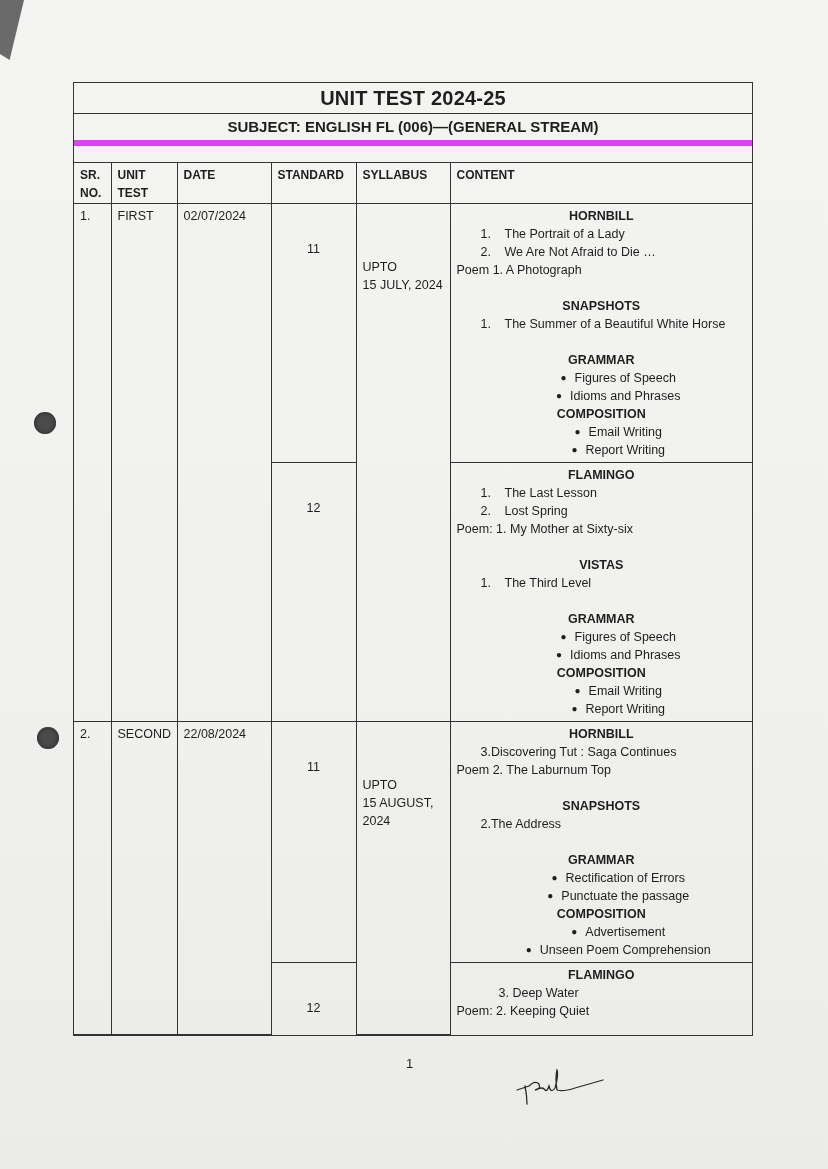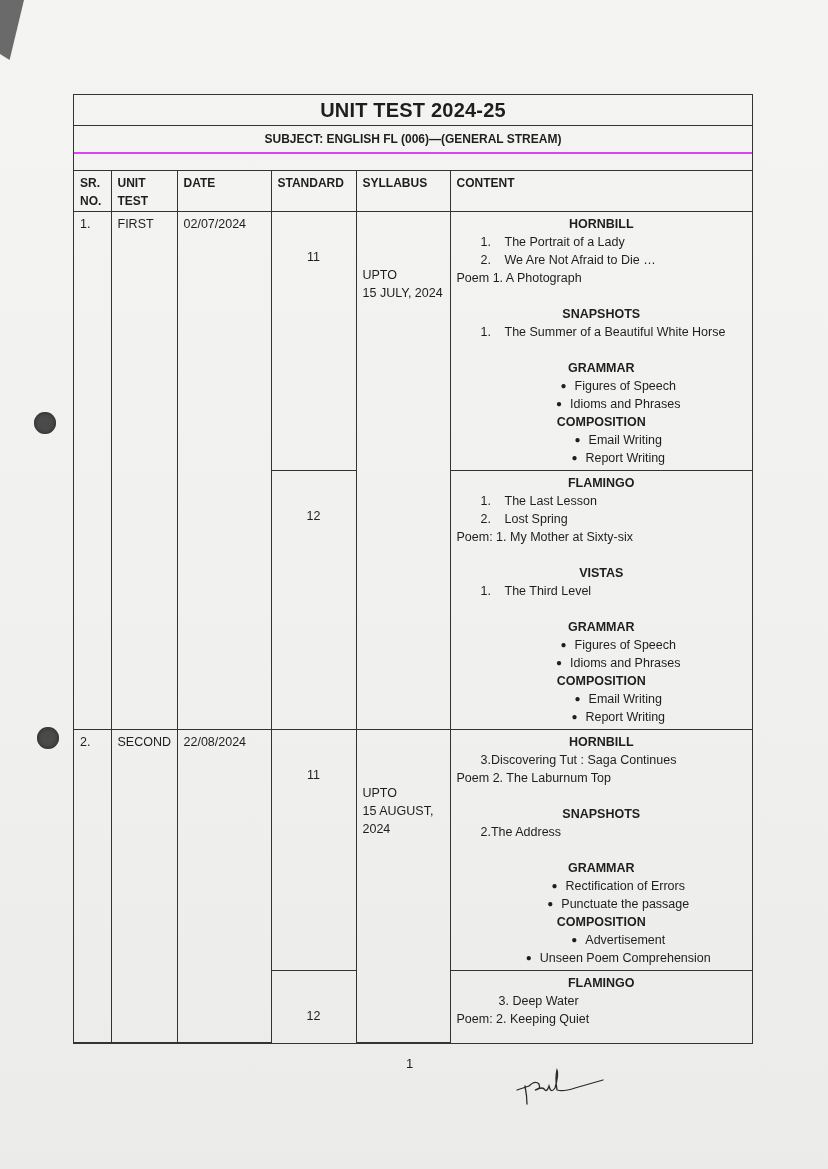--- a/index.html
+++ b/index.html
@@ -15,31 +15,31 @@
   }
   .corner-shadow {
     position: absolute; left: 0; top: 0; width: 24px; height: 60px;
     background: #6a6a6a; clip-path: polygon(0 0, 100% 0, 40% 100%, 0 90%);
   }
   .punch-hole {
     position: absolute; width: 22px; height: 22px; border-radius: 50%;
     background: #4a4a4a; box-shadow: inset 0 0 4px #222;
   }
   .sheet {
-    position: absolute; left: 73px; top: 94px; width: 678px;
+    position: absolute; left: 73px; top: 82px; width: 678px;
     border: 1px solid #333;
   }
   .title-row {
     height: 30px; border-bottom: 1px solid #333;
     display: flex; align-items: center; justify-content: center;
     font-size: 20px; font-weight: bold; letter-spacing: 0.2px;
   }
   .subtitle-block {
-    border-bottom: 2px solid #d946ef; padding: 2px 0 2px;
-    text-align: center; font-weight: bold; font-size: 12px; line-height: 22px;
+    border-bottom: 6px solid #d946ef; padding: 2px 0 2px;
+    text-align: center; font-weight: bold; font-size: 15px; line-height: 22px;
   }
   .spacer-row { height: 16px; border-bottom: 1px solid #333; }
   table.syllabus {
     border-collapse: collapse; width: 100%; table-layout: fixed;
     font-size: 12.5px;
   }
   table.syllabus th, table.syllabus td {
     border: 1px solid #333; vertical-align: top; padding: 3px 6px;
     text-align: left; line-height: 18px;
   }

